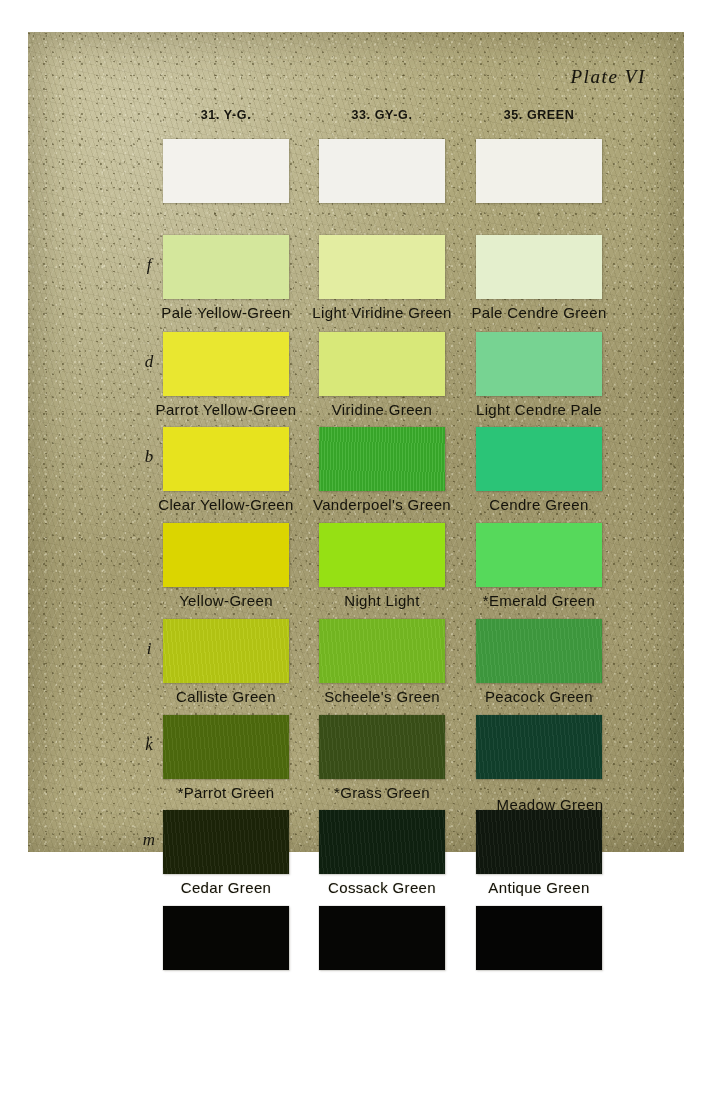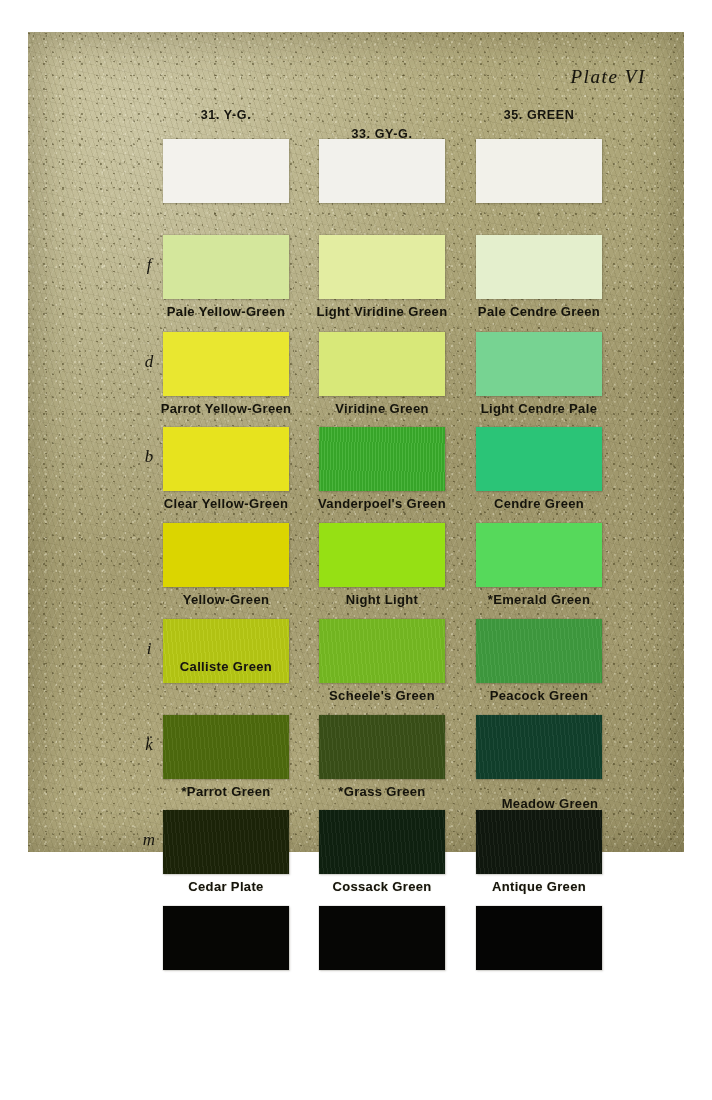--- a/index.html
+++ b/index.html
@@ -68,35 +68,35 @@
     background-image:repeating-linear-gradient(92deg,
         rgba(255,255,255,.085) 0 1px, rgba(0,0,0,.055) 1px 3px);
   }
   .swatch.paper-tex{
     background-image:repeating-linear-gradient(85deg,
         rgba(255,255,255,.05) 0 1px, rgba(0,0,0,.035) 1px 4px);
   }
 
   .sw-label{
     position:absolute; z-index:3;
-    font-size:13px; font-weight:bold; letter-spacing:.35px;
+    font-size:15px; font-weight:normal; letter-spacing:.35px;
     color:#14130c; text-align:center; width:190px;
     text-shadow:0 0 1px rgba(150,142,96,.55);
   }
 </style>
 </head>
 <body>
 
 <div id="plate">
 
   <div class="lay" id="plate-title">Plate VI</div>
 
   <div id="headers">
       <div class="lay col-head" style="left: 103px; width: 190px;">31. Y-G.</div>
-      <div class="lay col-head" style="left: 259px; width: 190px; margin-top: 19px;">33. GY-G.</div>
+      <div class="lay col-head" style="left: 259px; width: 190px;">33. GY-G.</div>
       <div class="lay col-head" style="left: 416px; width: 190px;">35. GREEN</div>
     </div>
   <div id="letters">
       <div class="lay row-letter" style="left: 108px; top: 223px;">f</div>
       <div class="lay row-letter" style="left: 108px; top: 320px;">d</div>
       <div class="lay row-letter" style="left: 108px; top: 415px;">b</div>
       <div class="lay row-letter" style="left: 108px; top: 607px;">i</div>
       <div class="lay row-letter" style="left: 108px; top: 703px;">k̈</div>
       <div class="lay row-letter" style="left: 108px; top: 798px;">m</div>
     </div>
@@ -122,33 +122,33 @@
       <div class="sw-label" style="left: 259px; top: 464px;">Vanderpoel's Green</div>
       <div class="swatch" style="left: 448px; top: 395px; width: 126px; height: 64px; background-color: rgb(43, 196, 119);"></div>
       <div class="sw-label" style="left: 416px; top: 464px;">Cendre Green</div>
       <div class="swatch" style="left: 135px; top: 491px; width: 126px; height: 64px; background-color: rgb(219, 213, 0);"></div>
       <div class="sw-label" style="left: 103px; top: 560px;">Yellow-Green</div>
       <div class="swatch" style="left: 291px; top: 491px; width: 126px; height: 64px; background-color: rgb(150, 224, 20);"></div>
       <div class="sw-label" style="left: 259px; top: 560px;">Night Light</div>
       <div class="swatch" style="left: 448px; top: 491px; width: 126px; height: 64px; background-color: rgb(86, 217, 91);"></div>
       <div class="sw-label" style="left: 416px; top: 560px;">*Emerald Green</div>
       <div class="swatch paper-tex" style="left: 135px; top: 587px; width: 126px; height: 64px; background-color: rgb(183, 201, 20);"></div>
-      <div class="sw-label" style="left: 103px; top: 627px;">Calliste Green</div>
+      <div class="sw-label" style="left: 103px; top: 656px;">Calliste Green</div>
       <div class="swatch paper-tex" style="left: 291px; top: 587px; width: 126px; height: 64px; background-color: rgb(118, 187, 34);"></div>
       <div class="sw-label" style="left: 259px; top: 656px;">Scheele's Green</div>
       <div class="swatch paper-tex" style="left: 448px; top: 587px; width: 126px; height: 64px; background-color: rgb(63, 155, 63);"></div>
       <div class="sw-label" style="left: 416px; top: 656px;">Peacock Green</div>
       <div class="swatch paper-tex" style="left: 135px; top: 683px; width: 126px; height: 64px; background-color: rgb(78, 107, 13);"></div>
       <div class="sw-label" style="left: 103px; top: 752px;">*Parrot Green</div>
       <div class="swatch paper-tex" style="left: 291px; top: 683px; width: 126px; height: 64px; background-color: rgb(58, 80, 24);"></div>
       <div class="sw-label" style="left: 259px; top: 752px;">*Grass Green</div>
       <div class="swatch paper-tex" style="left: 448px; top: 683px; width: 126px; height: 64px; background-color: rgb(17, 64, 44);"></div>
       <div class="sw-label" style="left: 427px; top: 752px; margin-top: 12px;">Meadow Green</div>
       <div class="swatch paper-tex" style="left: 135px; top: 778px; width: 126px; height: 64px; background-color: rgb(28, 36, 8);"></div>
-      <div class="sw-label" style="left: 103px; top: 847px;">Cedar Plate</div>
+      <div class="sw-label" style="left: 103px; top: 847px;">Cedar Green</div>
       <div class="swatch paper-tex" style="left: 291px; top: 778px; width: 126px; height: 64px; background-color: rgb(15, 33, 16);"></div>
       <div class="sw-label" style="left: 259px; top: 847px;">Cossack Green</div>
       <div class="swatch paper-tex" style="left: 448px; top: 778px; width: 126px; height: 64px; background-color: rgb(16, 24, 14);"></div>
       <div class="sw-label" style="left: 416px; top: 847px;">Antique Green</div>
       <div class="swatch" style="left: 135px; top: 874px; width: 126px; height: 64px; background-color: rgb(6, 6, 4);"></div>
       <div class="swatch" style="left: 291px; top: 874px; width: 126px; height: 64px; background-color: rgb(6, 6, 5);"></div>
       <div class="swatch" style="left: 448px; top: 874px; width: 126px; height: 64px; background-color: rgb(5, 5, 4);"></div>
     </div>
 
 </div>

